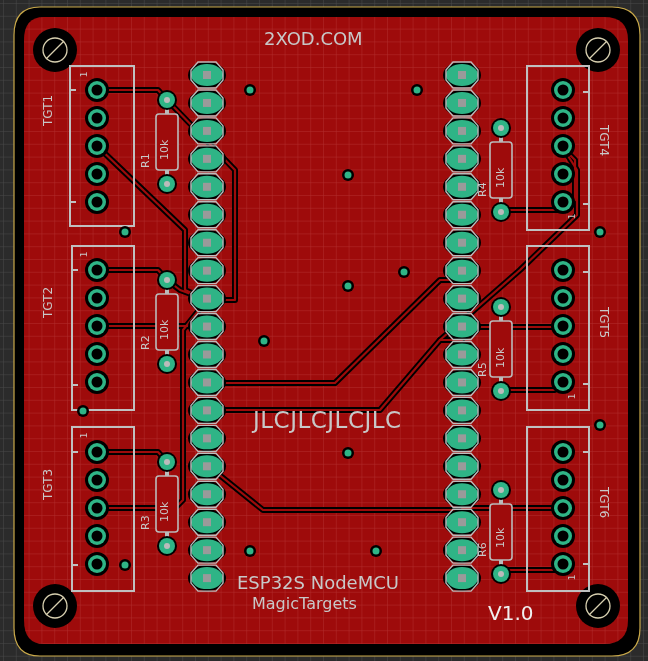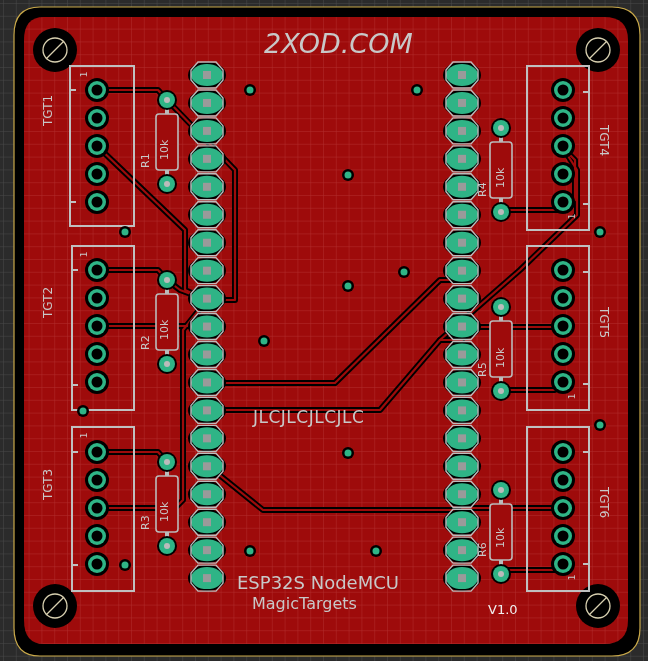--- a/index.html
+++ b/index.html
@@ -631,25 +631,25 @@
         <circle cx="600" cy="232" r="6" fill="#000"></circle>
         <circle cx="600" cy="232" r="3.5" fill="#2fb486"></circle>
       </g>
     <g>
         <circle cx="600" cy="425" r="6" fill="#000"></circle>
         <circle cx="600" cy="425" r="3.5" fill="#2fb486"></circle>
       </g>
   </g>
 </svg>
 
-<div class="overlay-text" style="left:264px;top:30px;font-size:27px;font-style:italic;">2XOD.COM</div>
-<div class="overlay-text" style="left:253px;top:409px;font-size:17px;letter-spacing:0.5px;">JLCJLCJLCJLC</div>
+<div class="overlay-text" style="left:264px;top:30px;font-size:18px;">2XOD.COM</div>
+<div class="overlay-text" style="left:253px;top:409px;font-size:23px;letter-spacing:0.5px;">JLCJLCJLCJLC</div>
 <div class="overlay-text" style="left:237px;top:574px;font-size:18px;">ESP32S NodeMCU</div>
 <div class="overlay-text" style="left:252px;top:596px;font-size:16px;">MagicTargets</div>
-<div class="overlay-text" style="left:488px;top:603px;font-size:13px;color:#f0f0f0;">V1.0</div>
+<div class="overlay-text" style="left:488px;top:603px;font-size:20px;color:#f0f0f0;">V1.0</div>
 
 <div class="overlay-text" style="left:42px;top:126px;font-size:12px;transform:rotate(-90deg);transform-origin:left top;">TGT1</div>
 <div class="overlay-text" style="left:42px;top:318px;font-size:12px;transform:rotate(-90deg);transform-origin:left top;transform:translate(0,0) rotate(-90deg);">TGT2</div>
 <div class="overlay-text" style="left:42px;top:500px;font-size:12px;transform:rotate(-90deg);transform-origin:left top;">TGT3</div>
 <div class="overlay-text" style="left:610px;top:125px;font-size:12px;transform:rotate(90deg);transform-origin:left top;">TGT4</div>
 <div class="overlay-text" style="left:610px;top:307px;font-size:12px;transform:rotate(90deg);transform-origin:left top;">TGT5</div>
 <div class="overlay-text" style="left:610px;top:487px;font-size:12px;transform:rotate(90deg);transform-origin:left top;">TGT6</div>
 
 <div class="overlay-text" style="left:82px;top:70px;font-size:9px;transform:rotate(-90deg);">1</div>
 <div class="overlay-text" style="left:82px;top:250px;font-size:9px;transform:rotate(-90deg);">1</div>

